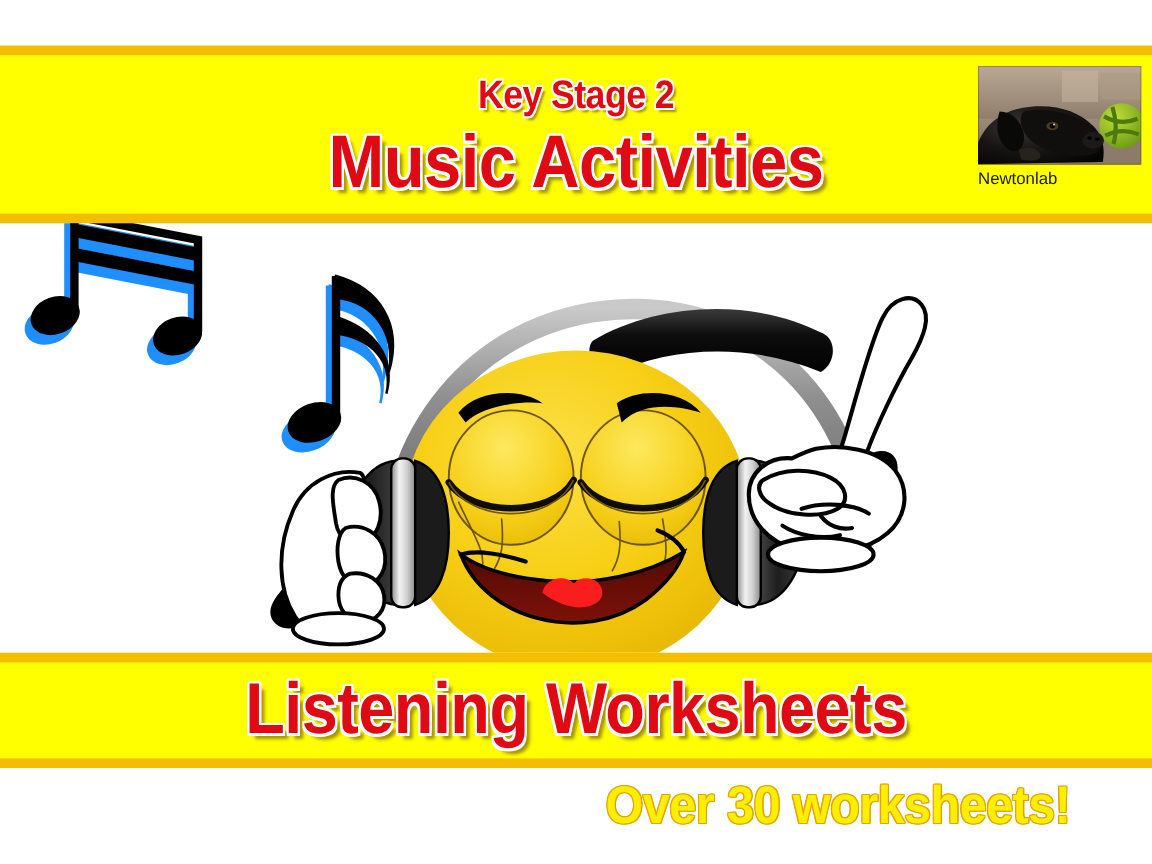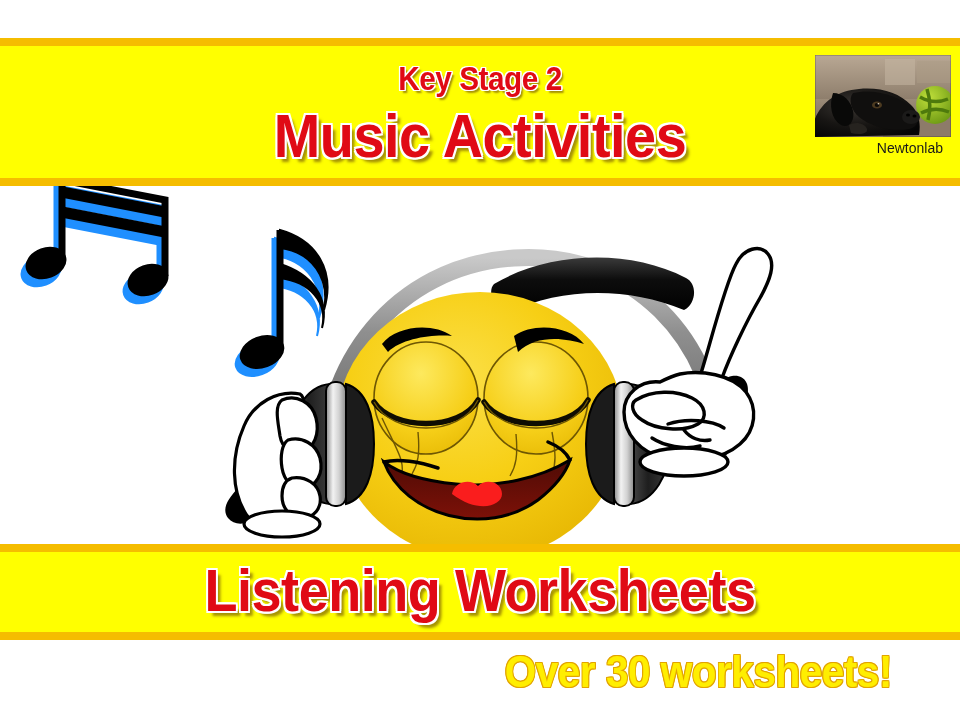--- a/index.html
+++ b/index.html
@@ -104,21 +104,21 @@
        0   -1px 0 #e2a400,  0    1px 0 #e2a400,
       -1px  0   0 #e2a400,  1px  0   0 #e2a400;
   }
 
   
   #logo-block {
     position: absolute;
     left: 815px;
     top: 55px;
     width: 128px;
-    text-align: right;
+    text-align: left;
   }
   #logo-photo {
     width: 136px;
     height: 82px;
     display: block;
     overflow: hidden;
     position: relative;
     background: #2b2520;
   }
   #logo-label {

